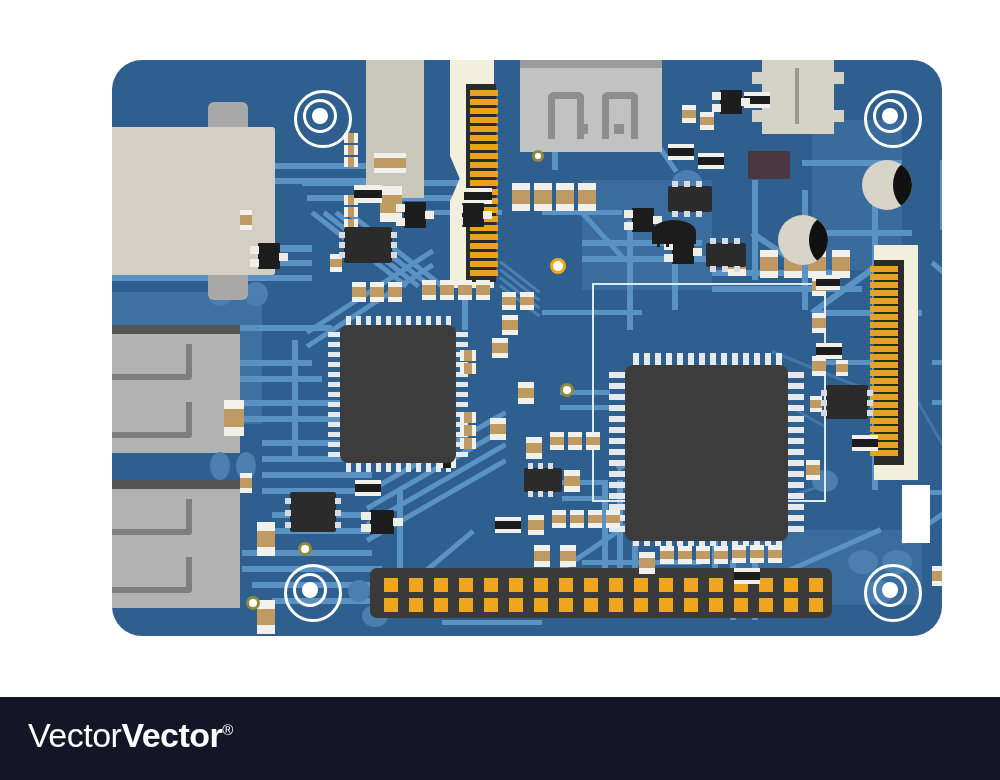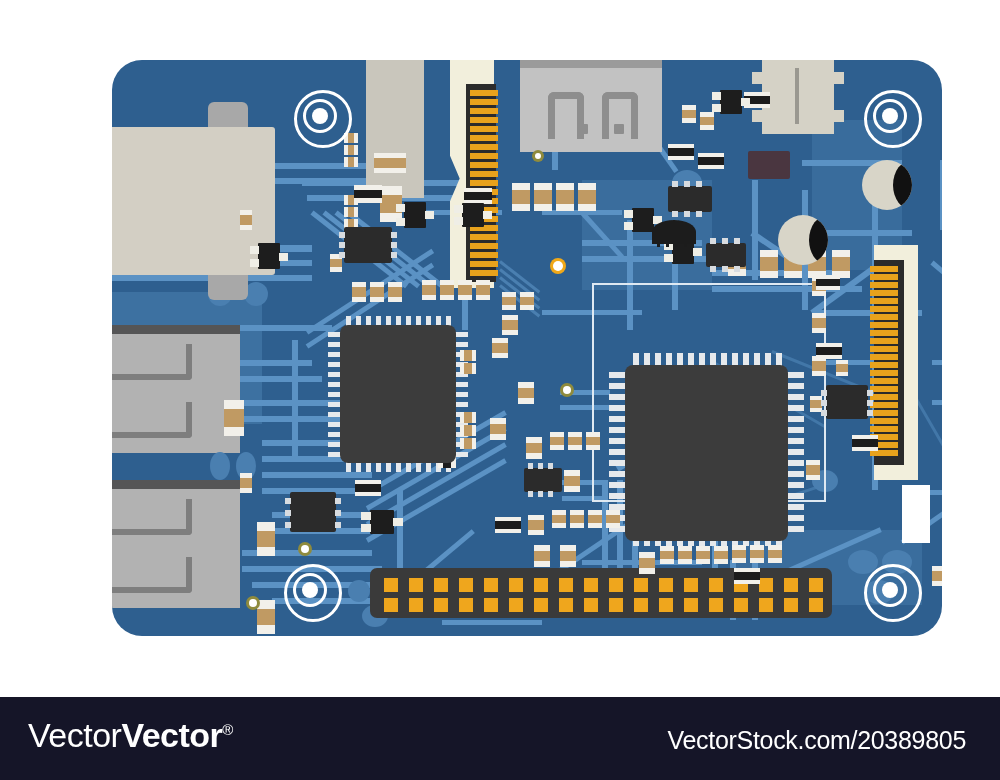--- a/index.html
+++ b/index.html
@@ -872,15 +872,14 @@
       <div class="r2" style="left:6px;top:6px;width:28px;height:28px;"></div>
       <div class="ctr" style="left:15px;top:15px;width:16px;height:16px;"></div>
     </div>
 
   </div>
 
   <div class="footer"></div>
   <div class="fs-logo">
     <span class="thin">Vector</span><span class="bold">Vector</span><span class="reg">®</span>
   </div>
-  <div class="fs-url">VectorStock.com/20389805</div>
 
 </div>
 
 </body></html>

